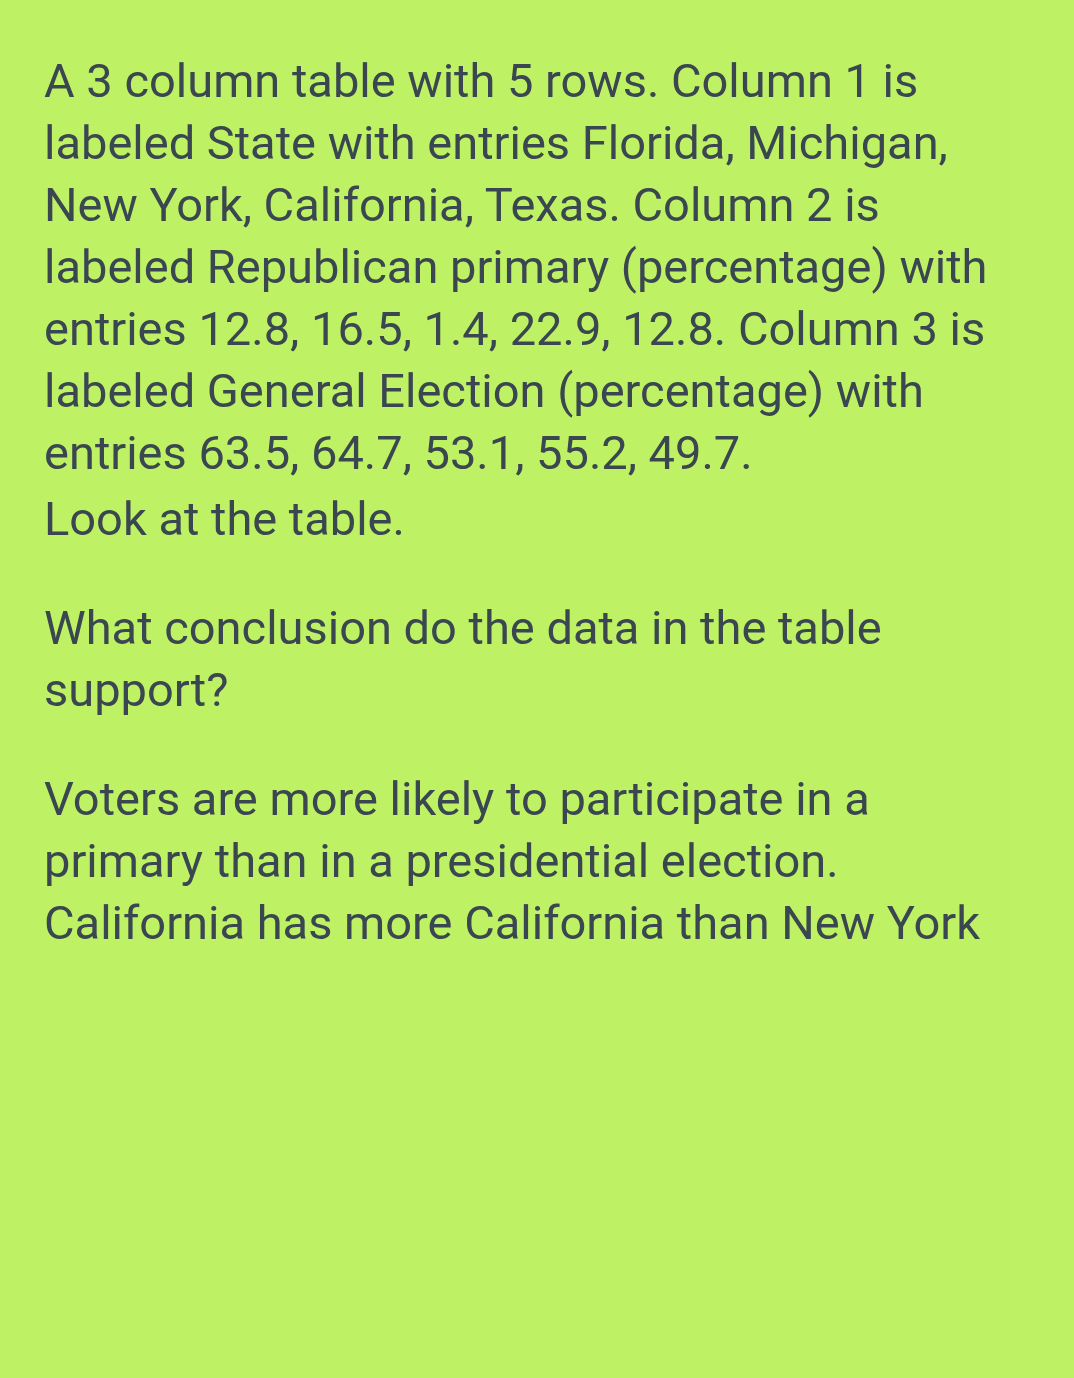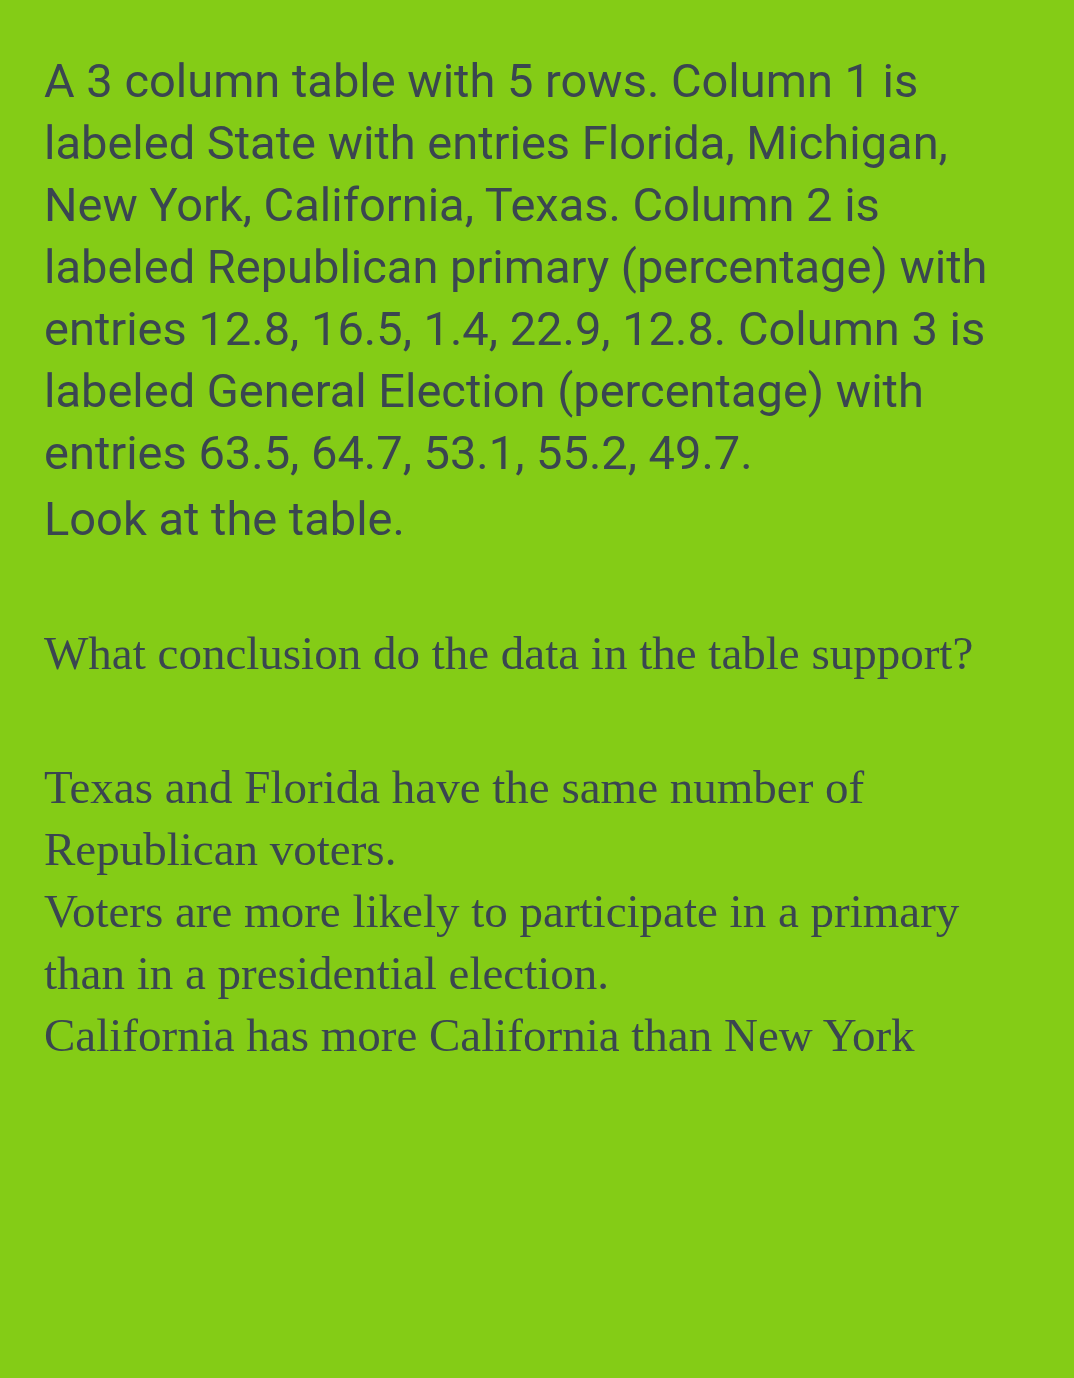--- a/index.html
+++ b/index.html
@@ -7,42 +7,40 @@
     padding: 0;
     width: 1074px;
     background: #e6ebee;
     font-family: -apple-system, BlinkMacSystemFont, "Segoe UI", Roboto, "Helvetica Neue", Arial, sans-serif;
   }
   .page {
     box-sizing: border-box;
     width: 1074px;
     min-height: 1378px;
     padding: 50px 44px 60px 44px;
-    background: #84cc16;
+    background: #bef264;
     color: #3a4650;
     font-size: 47px;
     line-height: 1.32;
     font-weight: 400;
   }
   .block {
     margin: 0;
   }
   .gap-large {
-    margin-top: 72px;
-    font-family: Liberation Serif, serif;
+    margin-top: 47px;
   }
   .gap-small {
     margin-top: 4px;
   }
 </style>
 </head>
 <body>
 
 <div class="page">
   <p class="block">A 3 column table with 5 rows. Column 1 is labeled State with entries Florida, Michigan, New York, California, Texas. Column 2 is labeled Republican primary (percentage) with entries 12.8, 16.5, 1.4, 22.9, 12.8. Column 3 is labeled General Election (percentage) with entries 63.5, 64.7, 53.1, 55.2, 49.7.</p>
   <p class="block gap-small">Look at the table.</p>
   <p class="block gap-large">What conclusion do the data in the table support?</p>
   <div class="block gap-large">
-    <div>Texas and Florida have the same number of Republican voters.</div>
     <div>Voters are more likely to participate in a primary than in a presidential election.</div>
     <div>California has more California than New York</div>
   </div>
 </div>
 
 </body></html>

